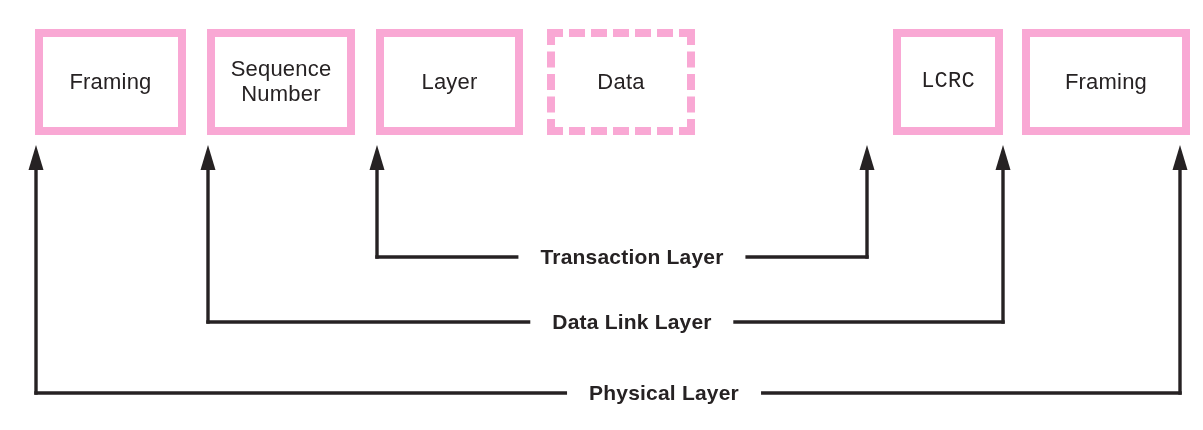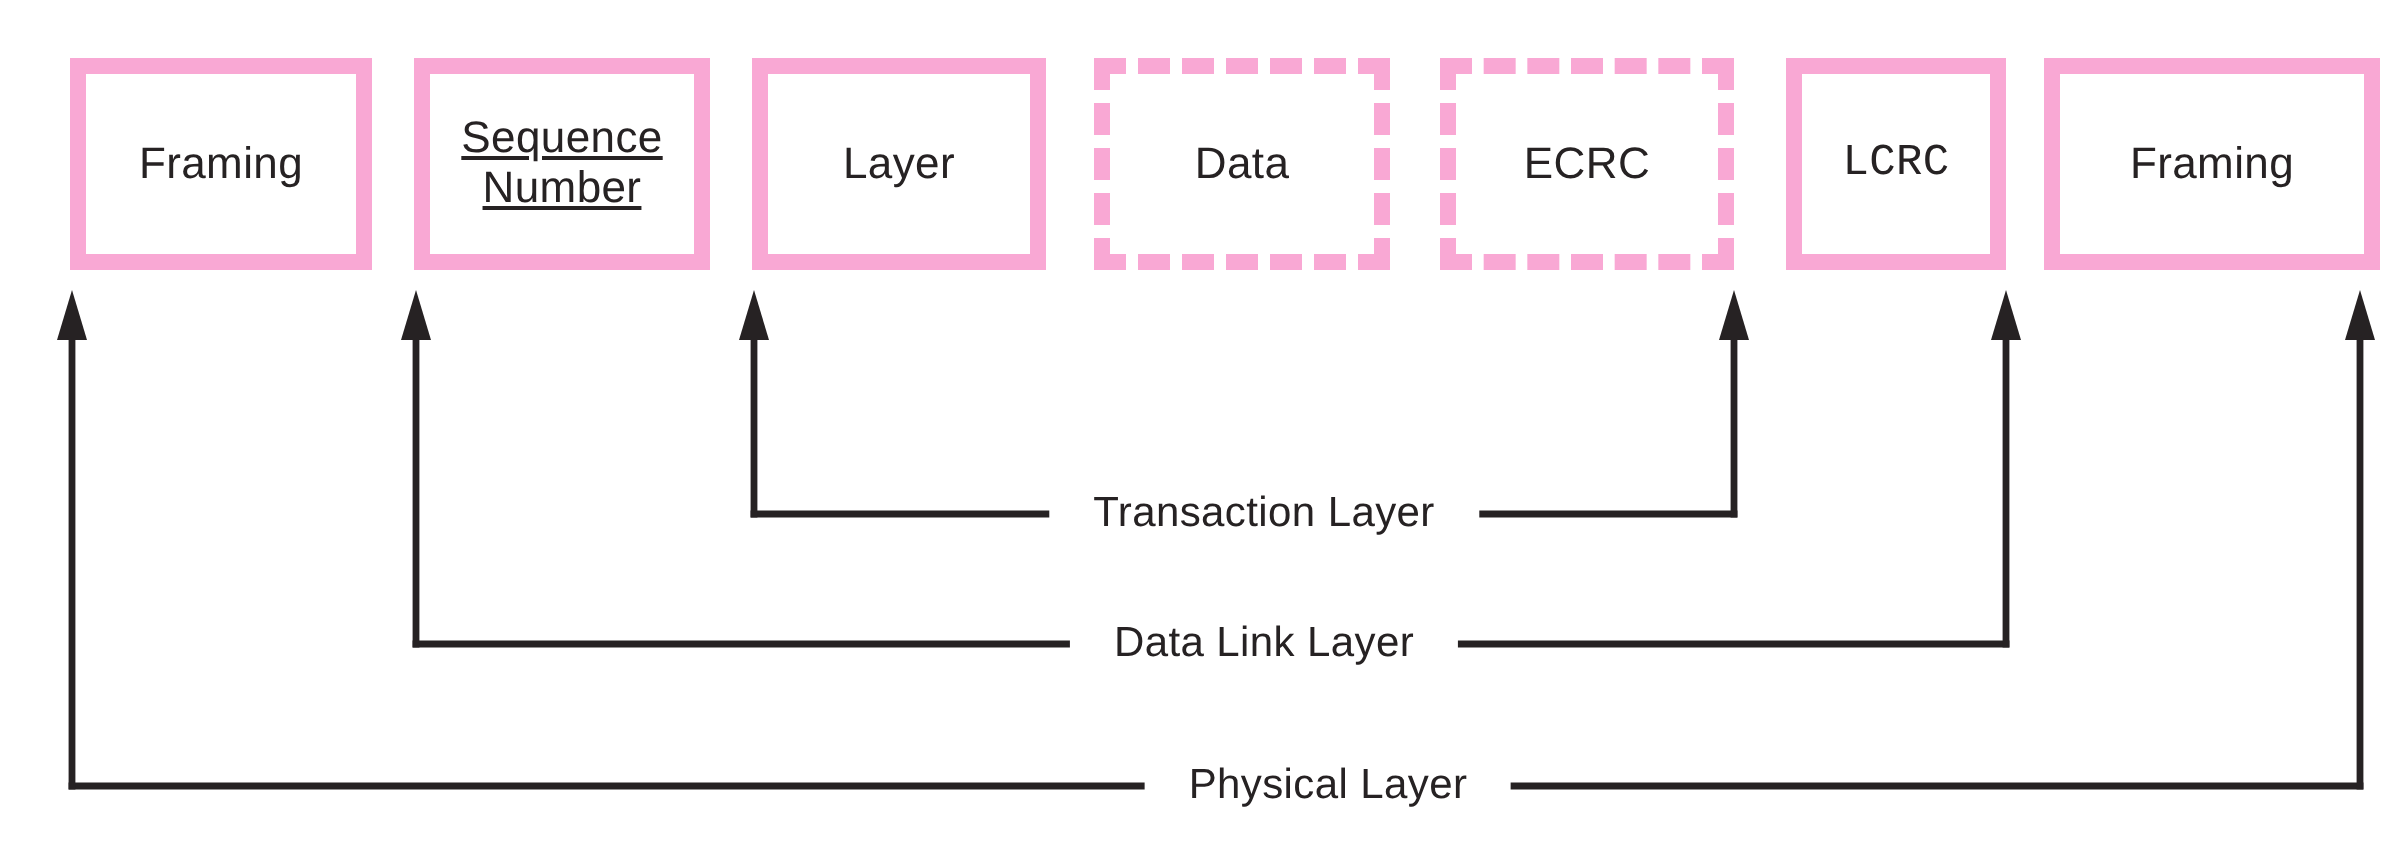--- a/index.html
+++ b/index.html
@@ -40,21 +40,21 @@
   }
   .pkt-box.dashed {
     border-style: dashed;
   }
   .layer-label {
     position: absolute;
     transform: translate(-50%, -50%);
     background: #ffffff;
     padding: 2px 22px;
     font-size: 21px;
-    font-weight: 400;
+    font-weight: 700;
     color: #262223;
     white-space: nowrap;
     z-index: 2;
     letter-spacing: 0.2px;
   }
 </style>
 </head>
 <body>
 
 <div class="canvas">
@@ -82,31 +82,28 @@
       <line x1="36" y1="168" x2="36" y2="393"></line>
       <line x1="1180" y1="168" x2="1180" y2="393"></line>
       <polygon points="36,145 28.5,170 43.5,170" fill="#262223" stroke="none"></polygon>
       <polygon points="1180,145 1172.5,170 1187.5,170" fill="#262223" stroke="none"></polygon>
     </g>
   </svg>
 
   <div class="pkt-box" style="left:35px;  width:151px;">
       <span>Framing</span>
     </div>
-  <div class="pkt-box" style="left:207px; width:148px;text-decoration:underline;">
+  <div class="pkt-box" style="left:207px; width:148px;">
       <span>Sequence Number</span>
     </div>
   <div class="pkt-box" style="left:376px; width:147px;">
       <span>Layer</span>
     </div>
   <div class="pkt-box dashed" style="left:547px; width:148px;text-align:right;">
       <span>Data</span>
-    </div>
-  <div class="pkt-box dashed" style="left:720px; width:147px;">
-      <span>ECRC</span>
     </div>
   <div class="pkt-box" style="left:893px;  width:110px;font-family:Liberation Mono, monospace;">
       <span>LCRC</span>
     </div>
   <div class="pkt-box" style="left:1022px; width:168px;">
       <span>Framing</span>
     </div>
 
   <span class="layer-label" style="left:632px; top:257px;">Transaction Layer</span>
   <span class="layer-label" style="left:632px; top:322px;">Data Link Layer</span>

